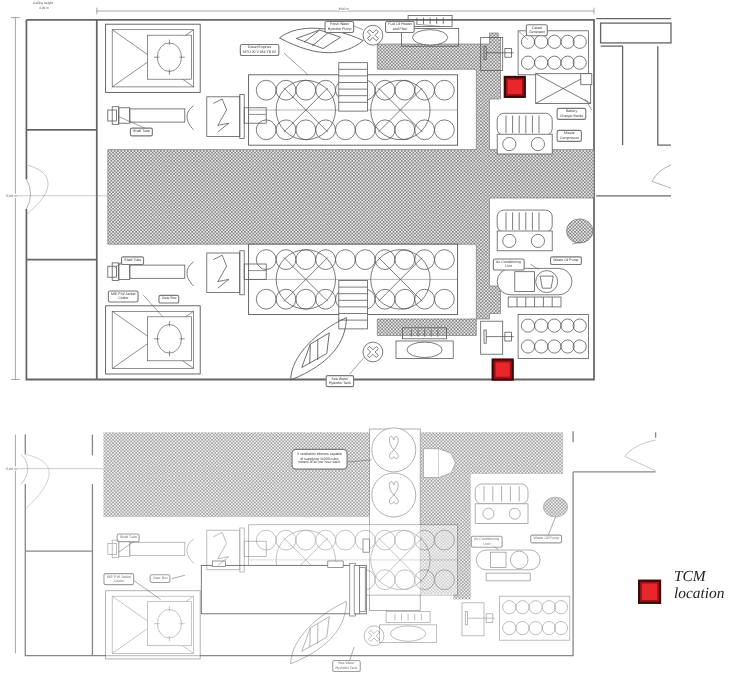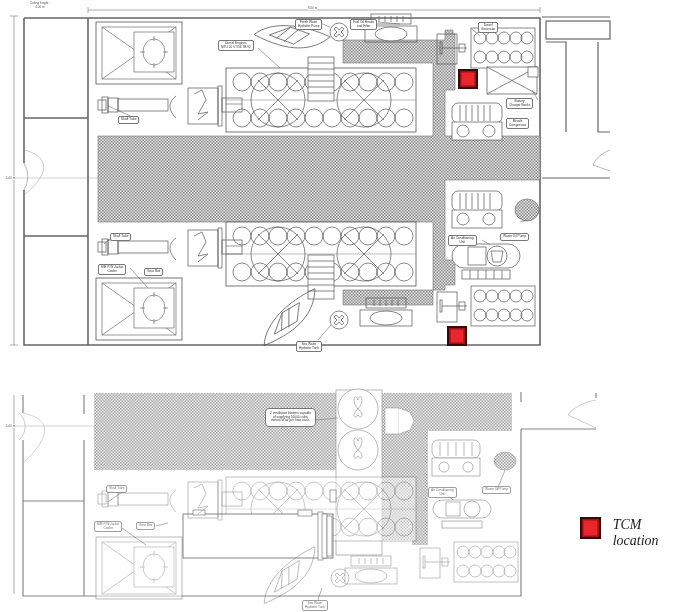--- a/index.html
+++ b/index.html
@@ -1,20 +1,20 @@
 <!DOCTYPE html>
 <html><head>
 <meta charset="utf-8">
 <style>
   html,body{margin:0;padding:0;background:#fff;}
   body{width:685px;height:612px;position:relative;overflow:hidden;font-family:"Liberation Sans",sans-serif;}
   svg{position:absolute;left:0;top:0;}
   .lbl{position:absolute;font-size:3.2px;line-height:3.6px;text-align:center;color:#333;background:#fff;border:0.6px solid #777;border-radius:2px;padding:1px 2px;white-space:nowrap;}
   .dim{position:absolute;font-size:3px;color:#555;white-space:nowrap;}
-  .legend{position:absolute;left:580px;top:517px;display:flex;align-items:flex-start;gap:12px;}
+  .legend{position:absolute;left:580px;top:517px;display:flex;align-items:flex-end;gap:12px;}
   .legend-swatch{width:22px;height:22px;background:#e8262c;border:2px solid #3a0a0a;box-sizing:border-box;box-shadow:inset 0 0 0 1.5px #9b1118;}
   .legend-text{font-family:"Liberation Serif",serif;font-style:italic;font-size:14px;color:#222;}
   .tcm{position:absolute;width:20px;height:20px;background:#e8262c;border:2px solid #3a0a0a;box-sizing:border-box;box-shadow:inset 0 0 0 1.5px #9b1118;}
 </style>
 </head>
 <body>
 
 <svg width="685" height="612" viewBox="0 0 685 612" xmlns="http://www.w3.org/2000/svg">
   <defs>
     <pattern id="hatch" width="3" height="3" patternUnits="userSpaceOnUse">

